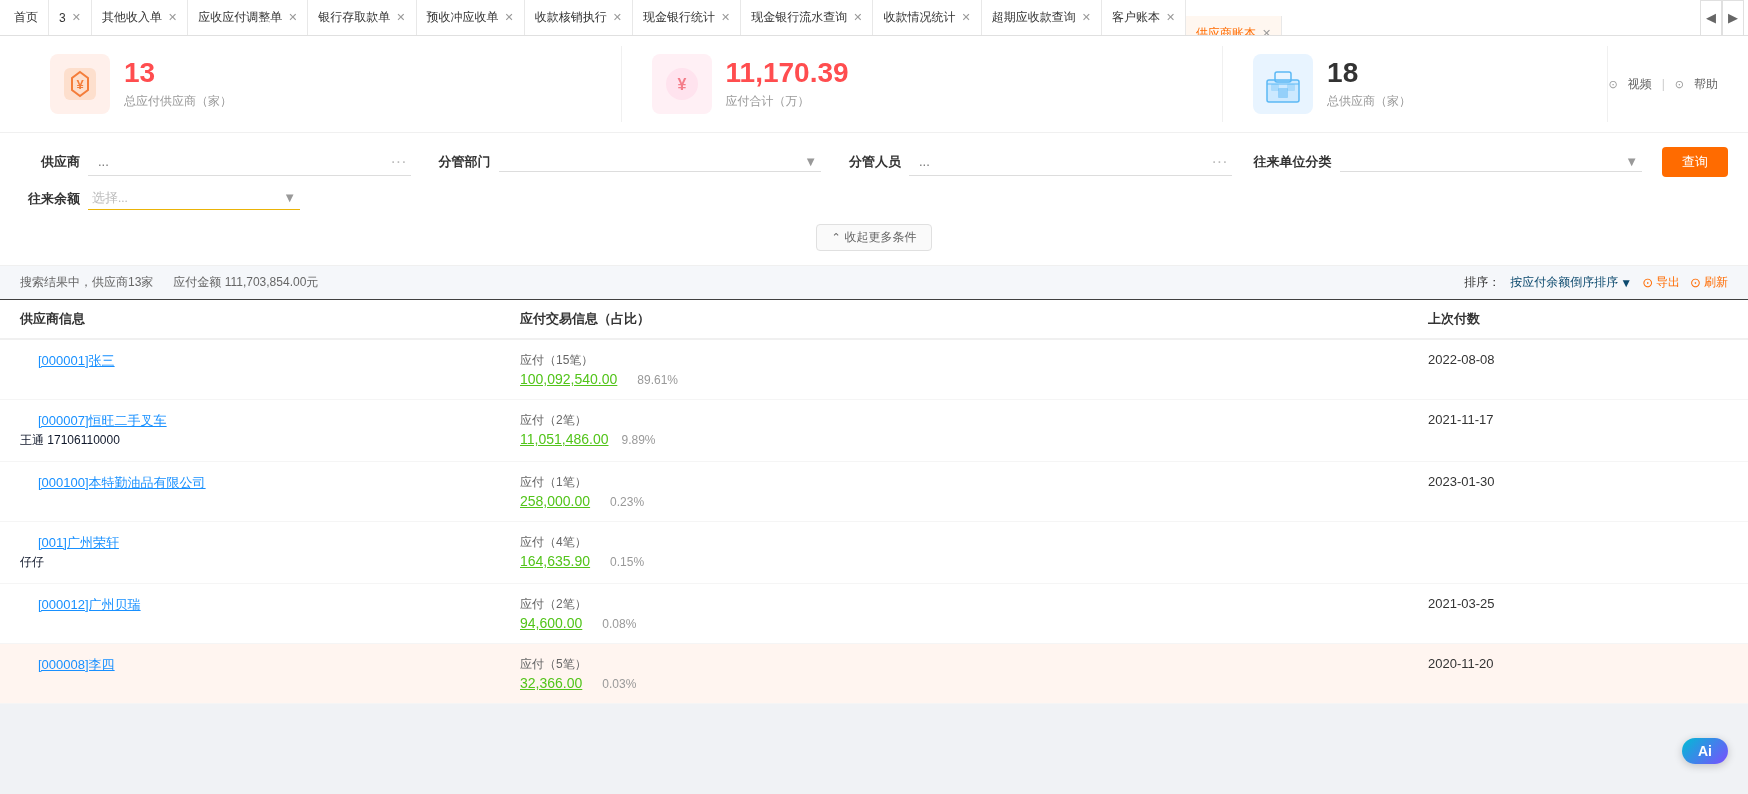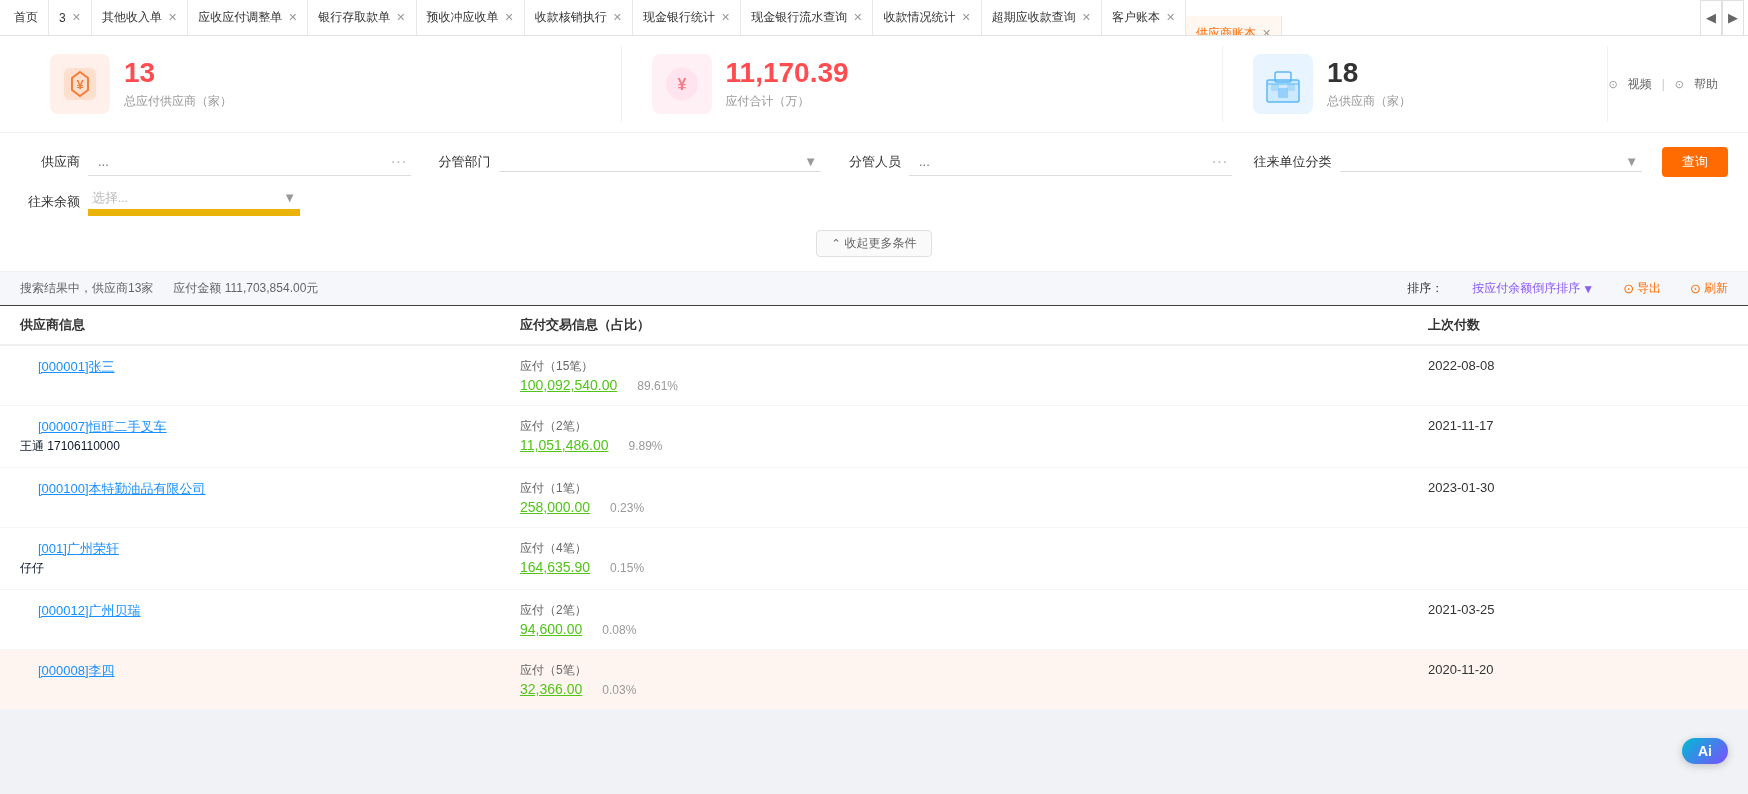--- a/index.html
+++ b/index.html
@@ -46,21 +46,21 @@
     }
     .top-right-links a { color: #666; text-decoration: none; cursor: pointer; }
     .top-right-links .sep { color: #ccc; }
 
     
     .filter-area {
       background: #fff; padding: 14px 20px 10px; border-bottom: 1px solid #f0f0f0;
     }
     .filter-row { display: flex; align-items: center; gap: 20px; margin-bottom: 10px; }
     .filter-item { display: flex; align-items: center; gap: 8px; flex: 1; }
-    .filter-label { font-size: 13px; color: #333; white-space: nowrap; min-width: 60px; text-align: right; }
+    .filter-label { font-size: 13px; color: #333; white-space: nowrap; min-width: 60px; text-align: right; font-weight: bold; }
     .filter-input {
       flex: 1; border: none; border-bottom: 1px solid #ddd; padding: 4px 6px;
       font-size: 13px; outline: none; color: #999; background: transparent;
     }
     .search-btn {
       background: #ff6b00; color: #fff; border: none; padding: 6px 20px;
       border-radius: 4px; cursor: pointer; font-size: 13px; white-space: nowrap;
     }
     .collapse-btn {
       display: flex; align-items: center; justify-content: center; gap: 4px;
@@ -69,23 +69,23 @@
       margin: 4px auto; width: fit-content;
     }
 
     
     .results-bar {
       display: flex; align-items: center; justify-content: space-between;
       background: #f5f7fa; padding: 8px 20px; border-bottom: 1px solid #404040;
       font-size: 12px; color: #666;
     }
     .results-bar-left { display: flex; gap: 20px; }
-    .results-bar-right { display: flex; align-items: center; gap: 29px; }
+    .results-bar-right { display: flex; align-items: center; gap: 10px; }
     .sort-label { color: #333; }
-    .sort-select { color: #8b5cf6; cursor: pointer; display: flex; align-items: center; gap: 2px; }
+    .sort-select { color: #0c4a6e; cursor: pointer; display: flex; align-items: center; gap: 2px; }
     .action-btn { display: flex; align-items: center; gap: 3px; cursor: pointer; color: #ff6b00; }
     .refresh-btn { color: #ff6b00; cursor: pointer; }
 
     
     .table-container { background: #fff; }
     .table-header {
       display: grid; grid-template-columns: 500px 1fr 300px;
       padding: 10px 20px; border-bottom: 2px solid #f0f0f0;
       font-size: 13px; font-weight: bold; color: #333; background: #fff;
     }
@@ -252,21 +252,21 @@
         <span style="flex:1; color:#999; font-size:13px;"></span>
         <span style="color:#999;">▼</span>
       </div>
     </div>
 
     <button class="search-btn">查询</button>
   </div>
   <div class="filter-row" style="max-width:280px;">
     <div class="filter-item">
       <span class="filter-label">往来余额</span>
-      <div style="flex:1; display:flex; align-items:center; border-bottom:7px solid #eab308; padding: 2px 4px; cursor:pointer;font-family:Liberation Serif, serif;">
+      <div style="flex:1; display:flex; align-items:center; border-bottom:1px solid #eab308; padding: 2px 4px; cursor:pointer;font-family:Liberation Serif, serif;">
         <span style="flex:1; color:#bbb; font-size:13px;">选择...</span>
         <span style="color:#999;">▼</span>
       </div>
     </div>
   </div>
 
   <div style="display:flex; justify-content:center; margin-top:6px;">
     <div class="collapse-btn">
       <span style="font-size:11px;">⌃</span>
       <span>收起更多条件</span>
@@ -321,21 +321,21 @@
   </div>
       <div class="table-row">
     <div>
       <div class="supplier-name">[000007]恒旺二手叉车</div>
       <div class="supplier-sub">王通  17106110000</div>
     </div>
     <div>
       <div class="txn-label">应付（2笔）</div>
       <div class="txn-row">
         <span class="txn-amount">11,051,486.00</span>
-        <span class="txn-pct" style="margin-left:20px;">9.89%</span>
+        <span class="txn-pct" style="margin-left:13px;">9.89%</span>
       </div>
     </div>
     <div class="last-pay">2021-11-17</div>
   </div>
       <div class="table-row">
     <div>
       <div class="supplier-name">[000100]本特勤油品有限公司</div>
 
     </div>
     <div>

